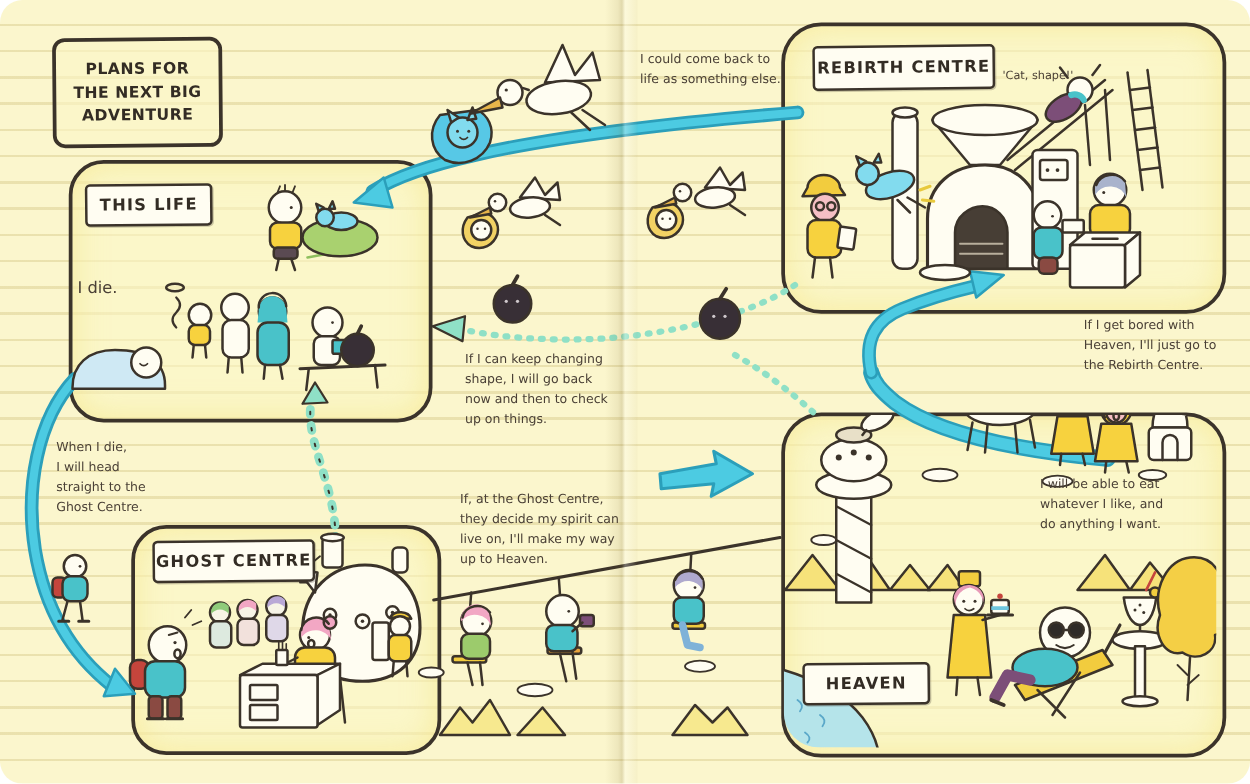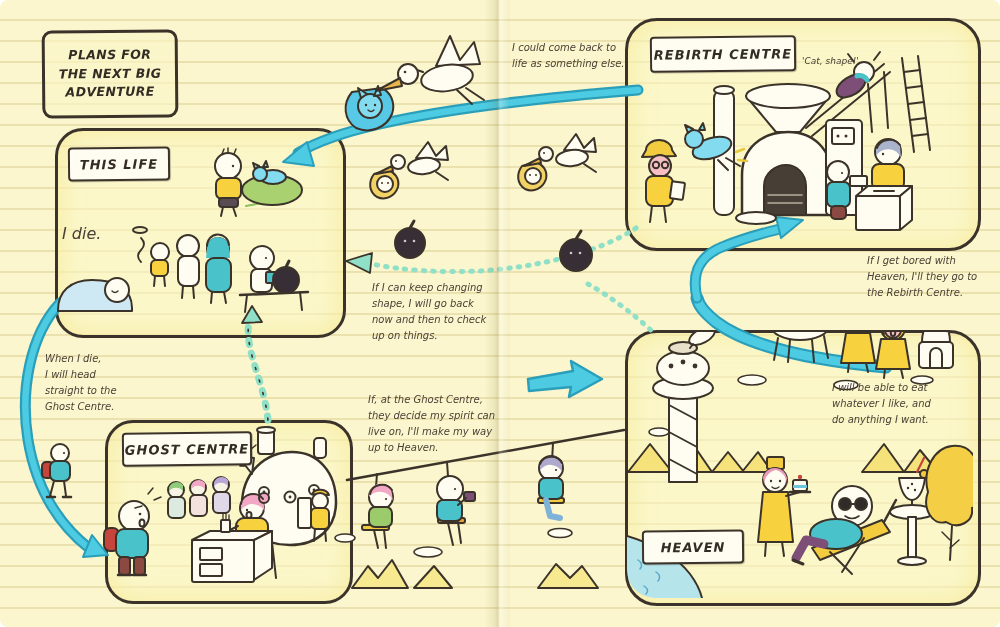--- a/index.html
+++ b/index.html
@@ -1,22 +1,22 @@
 <!DOCTYPE html>
 <html><head>
 <meta charset="utf-8">
 <style>
   html,body{margin:0;padding:0;background:#ffffff;}
   #page{
     position:relative;width:1000px;height:627px;overflow:hidden;
-    border-radius:8px;
+    border-radius:18px;
     background:
       repeating-linear-gradient(to bottom, rgba(186,166,84,0.0) 0 19px, rgba(186,166,84,0.26) 19px 21px),
       #FBF6CD;
-    font-family:"DejaVu Sans", sans-serif;color:#4A4036;font-style:italic;
+    font-family:"DejaVu Sans", sans-serif;color:#4A4036;
   }
   #fold{
     position:absolute;left:484px;top:0;width:26px;height:627px;pointer-events:none;
     background:linear-gradient(to right, rgba(120,100,40,0) 0%, rgba(120,100,40,0.10) 40%, rgba(120,100,40,0.20) 52%, rgba(255,255,250,0.30) 62%, rgba(120,100,40,0.04) 100%);
   }
   .panel{
     position:absolute;border:3px solid #3B332A;border-radius:28px;
     background:rgba(252,247,198,0.55);
     box-shadow:inset 0 0 26px rgba(244,226,120,0.55);
   }
@@ -491,23 +491,23 @@
 THE NEXT BIG
 ADVENTURE</div>
   <div class="labelbox" style="left:68px;top:147px;width:98px;height:30px">THIS LIFE</div>
   <div class="labelbox" style="left:650px;top:36px;width:142px;height:32px">REBIRTH CENTRE</div>
   <div class="labelbox" style="left:122px;top:432px;width:126px;height:30px">GHOST CENTRE</div>
   <div class="labelbox" style="left:642px;top:530px;width:98px;height:30px">HEAVEN</div>
 
   <div class="note" style="left:512px;top:40px;width:160px">I could come back to
 life as something else.</div>
   <div class="note" style="left:802px;top:54px;width:120px;font-size:9px">'Cat, shape!'</div>
-  <div class="note" style="left:62px;top:221px;font-size:16px">I die.</div>
+  <div class="note" style="left:62px;top:221px;font-size:13px">I die.</div>
   <div class="note" style="left:867px;top:253px;width:130px">If I get bored with
-Heaven, I'll they go to
+Heaven, I'll just go to
 the Rebirth Centre.</div>
   <div class="note" style="left:372px;top:280px;width:135px">If I can keep changing
 shape, I will go back
 now and then to check
 up on things.</div>
   <div class="note" style="left:45px;top:351px;width:105px">When I die,
 I will head
 straight to the
 Ghost Centre.</div>
   <div class="note" style="left:368px;top:392px;width:155px">If, at the Ghost Centre,

